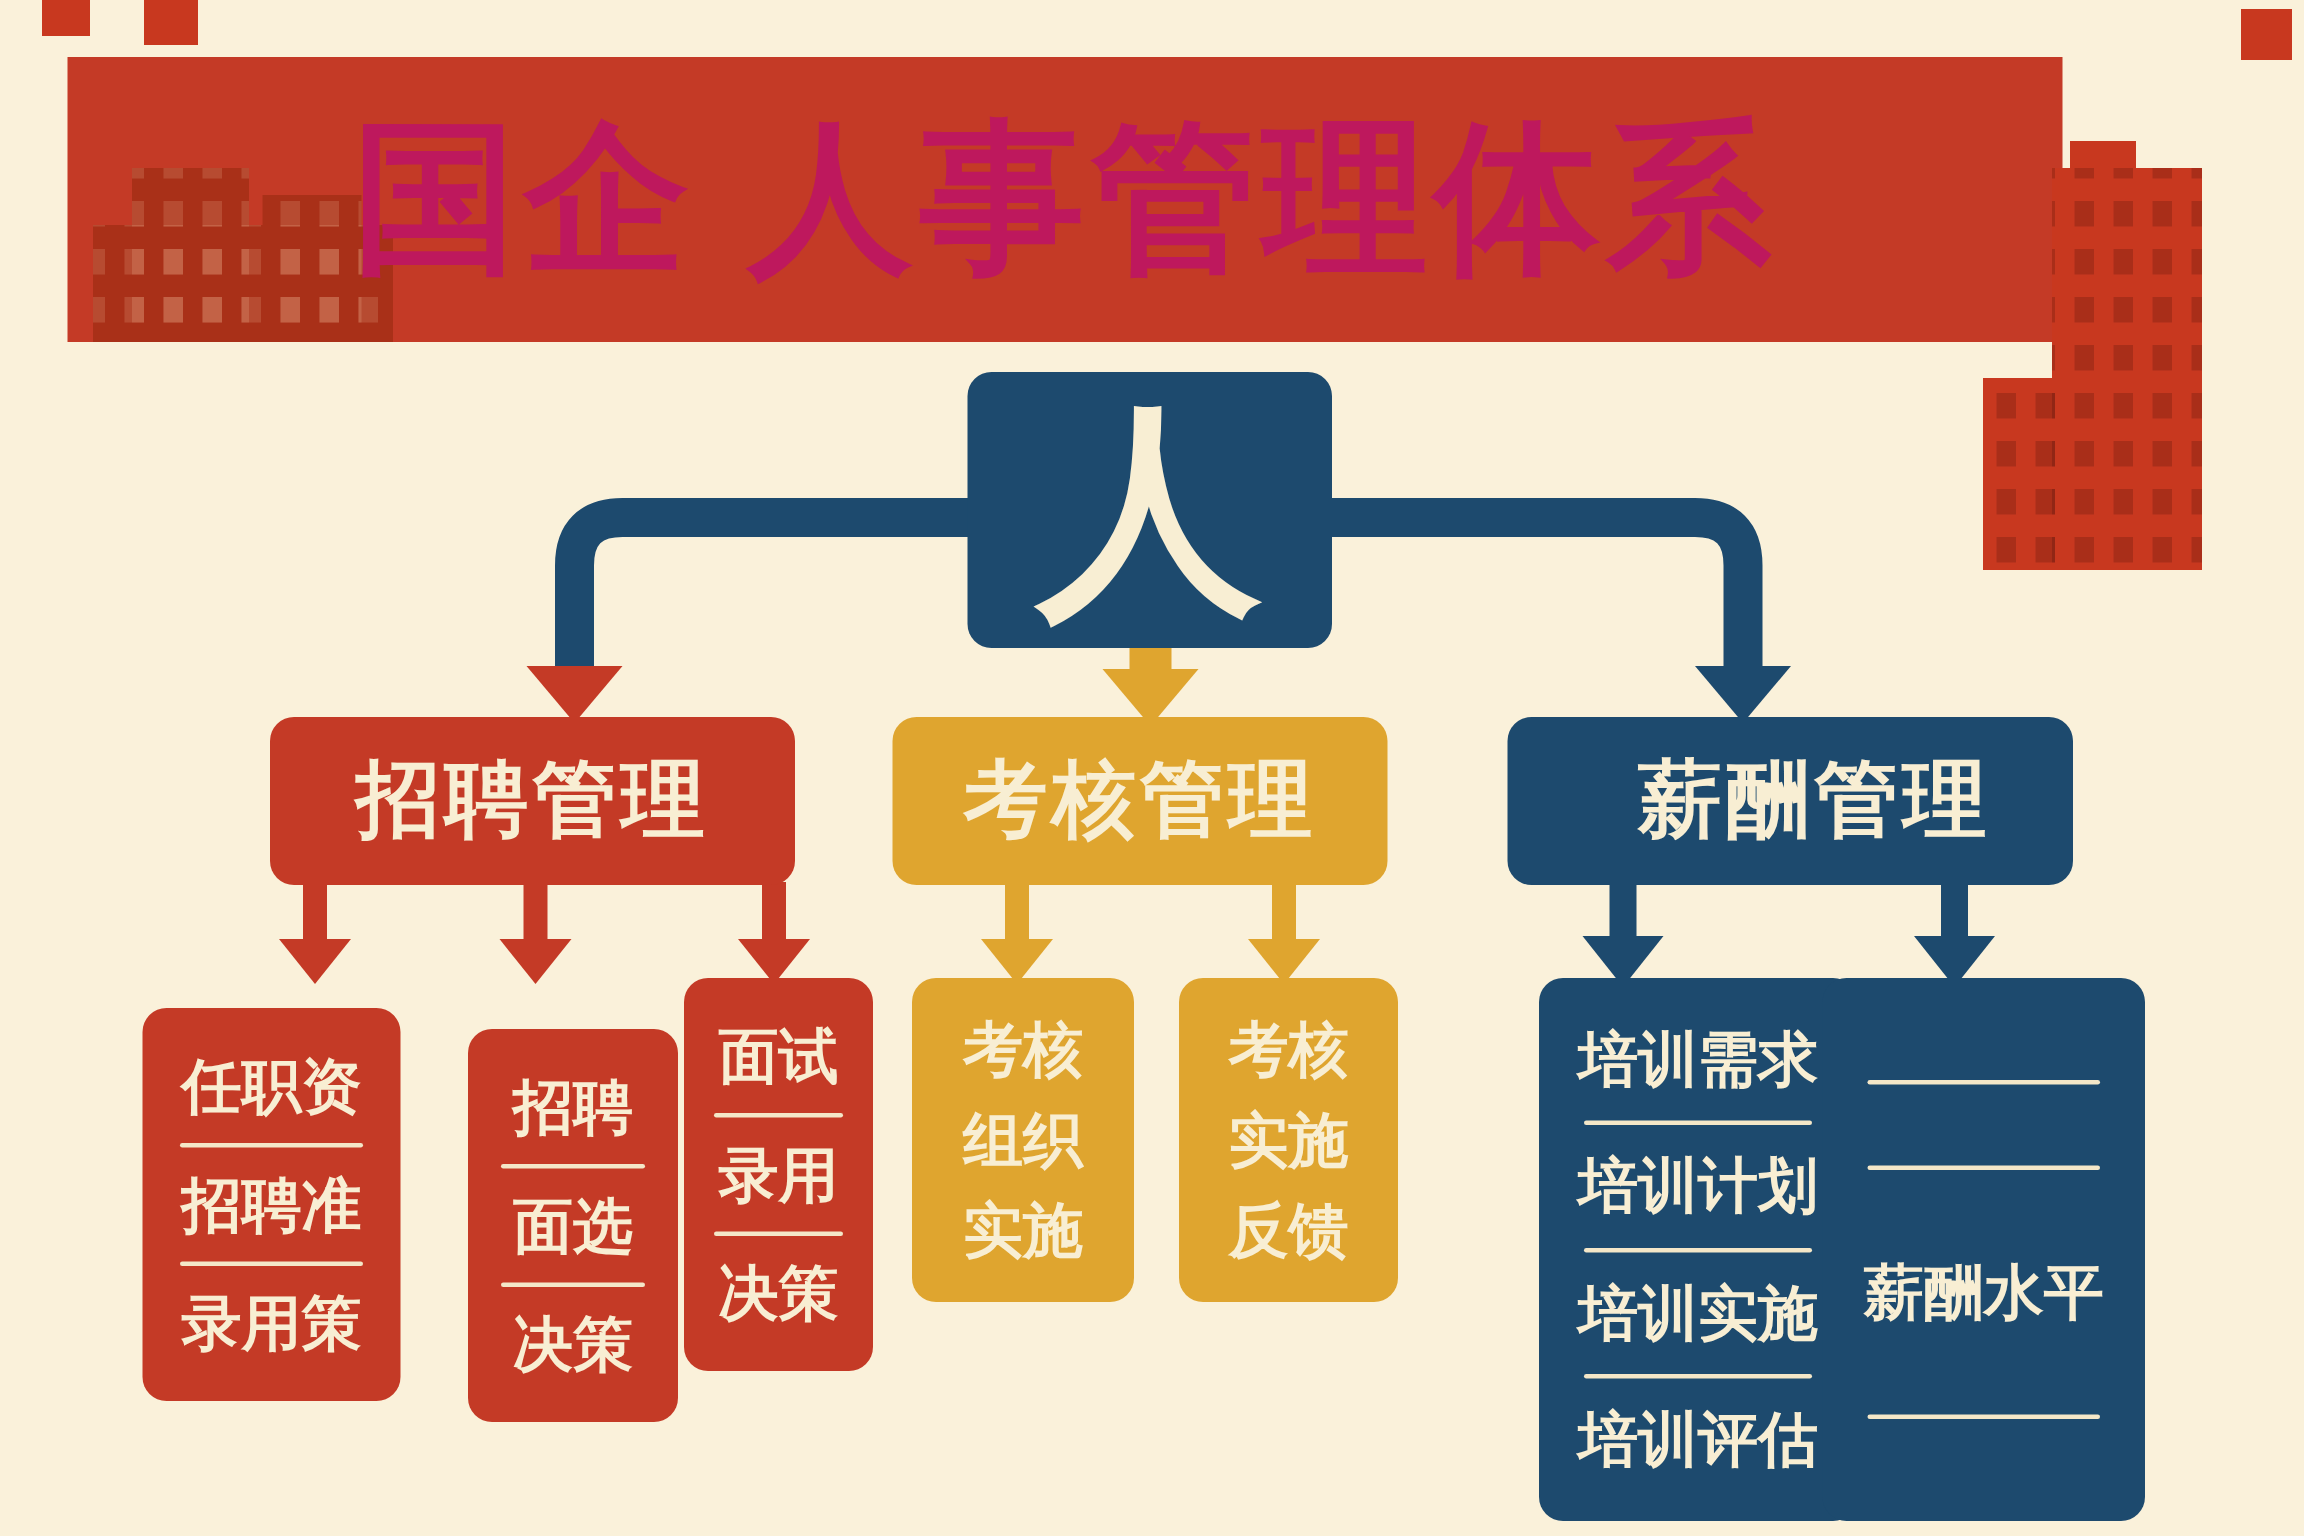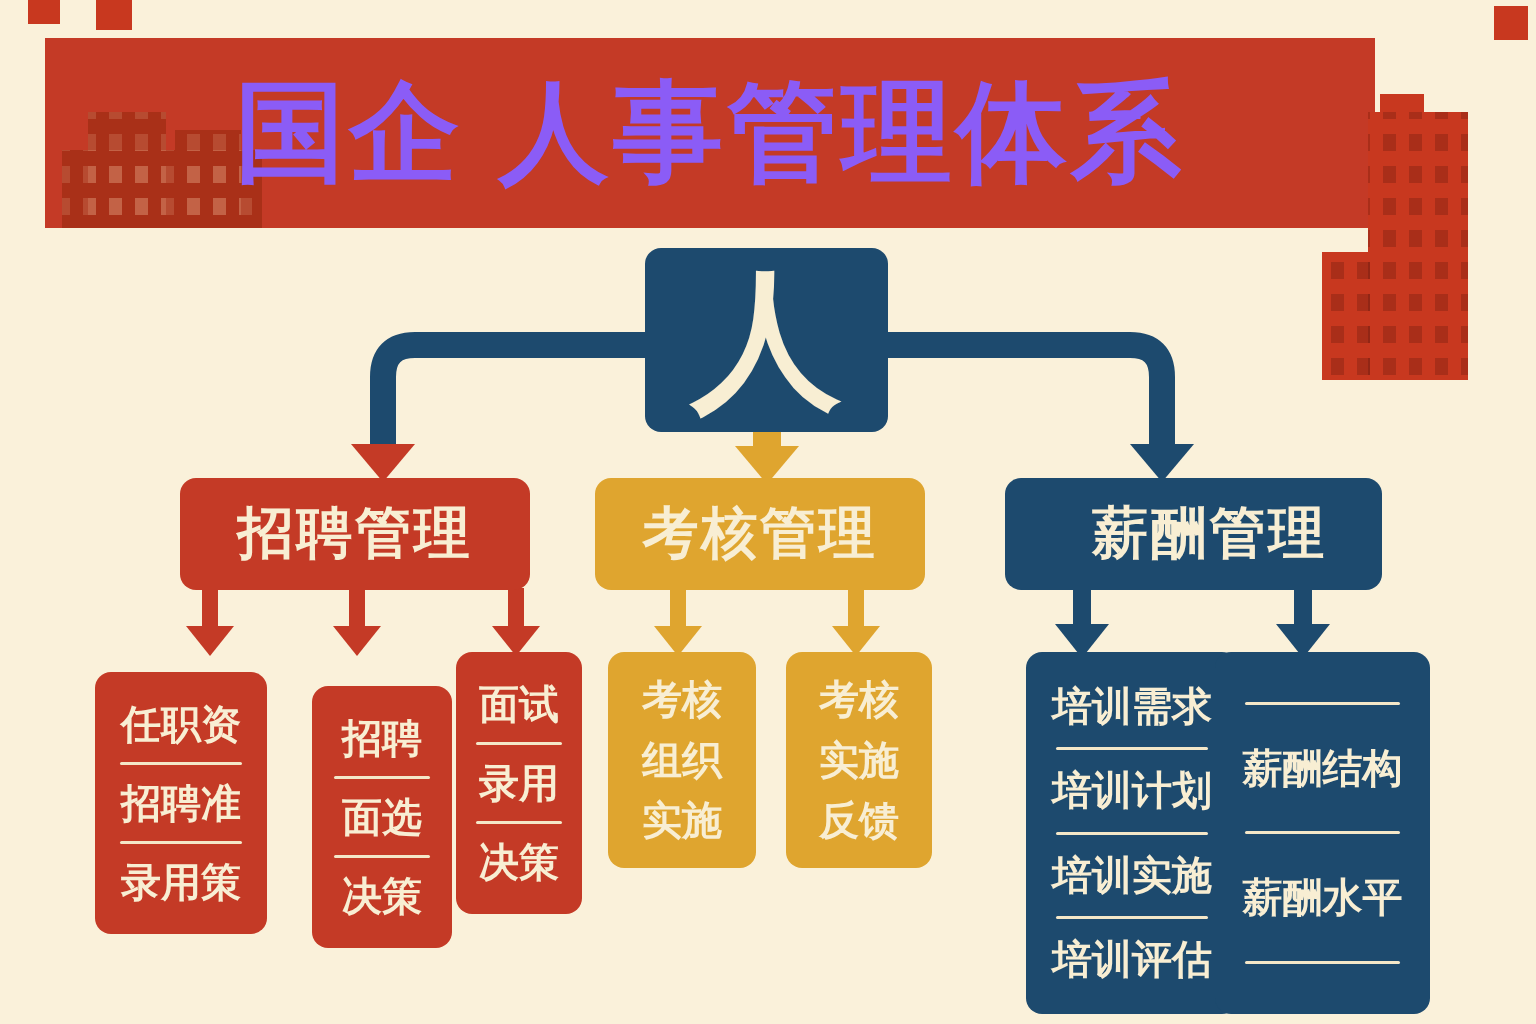--- a/index.html
+++ b/index.html
@@ -12,21 +12,21 @@
     position:absolute;left:45px;top:38px;width:1330px;height:190px;
     background:#c43a26;z-index:0;
   }
   .decor{
     position:absolute;left:0;top:0;width:1536px;height:1024px;
     z-index:1;pointer-events:none;
   }
   .title{
     position:absolute;left:45px;top:38px;width:1330px;height:190px;
     display:flex;align-items:center;justify-content:center;
-    z-index:2;font-size:110px;font-weight:900;color:#8b5cf6;
+    z-index:2;font-size:110px;font-weight:900;color:#be185d;
     letter-spacing:0.04em;white-space:nowrap;
   }
   .node{
     position:absolute;z-index:2;border-radius:16px;
     display:flex;align-items:center;justify-content:center;
     color:#f8eed3;font-weight:800;text-align:center;
   }
   .red{background:#c43a26;}
   .yellow{background:#dfa52f;}
   .blue{background:#1d4a6e;}
@@ -163,19 +163,18 @@
     <div>培训需求</div>
     <div class="divider"></div>
     <div>培训计划</div>
     <div class="divider"></div>
     <div>培训实施</div>
     <div class="divider"></div>
     <div>培训评估</div>
   </div>
   <div class="node blue leaf" style="left:1215px;top:652px;width:215px;height:362px;">
     <div class="divider"></div>
-    <div>薪酬结构</div>
     <div class="divider"></div>
     <div>薪酬水平</div>
     <div class="divider"></div>
   </div>
 
 </div>
 
 </body></html>

